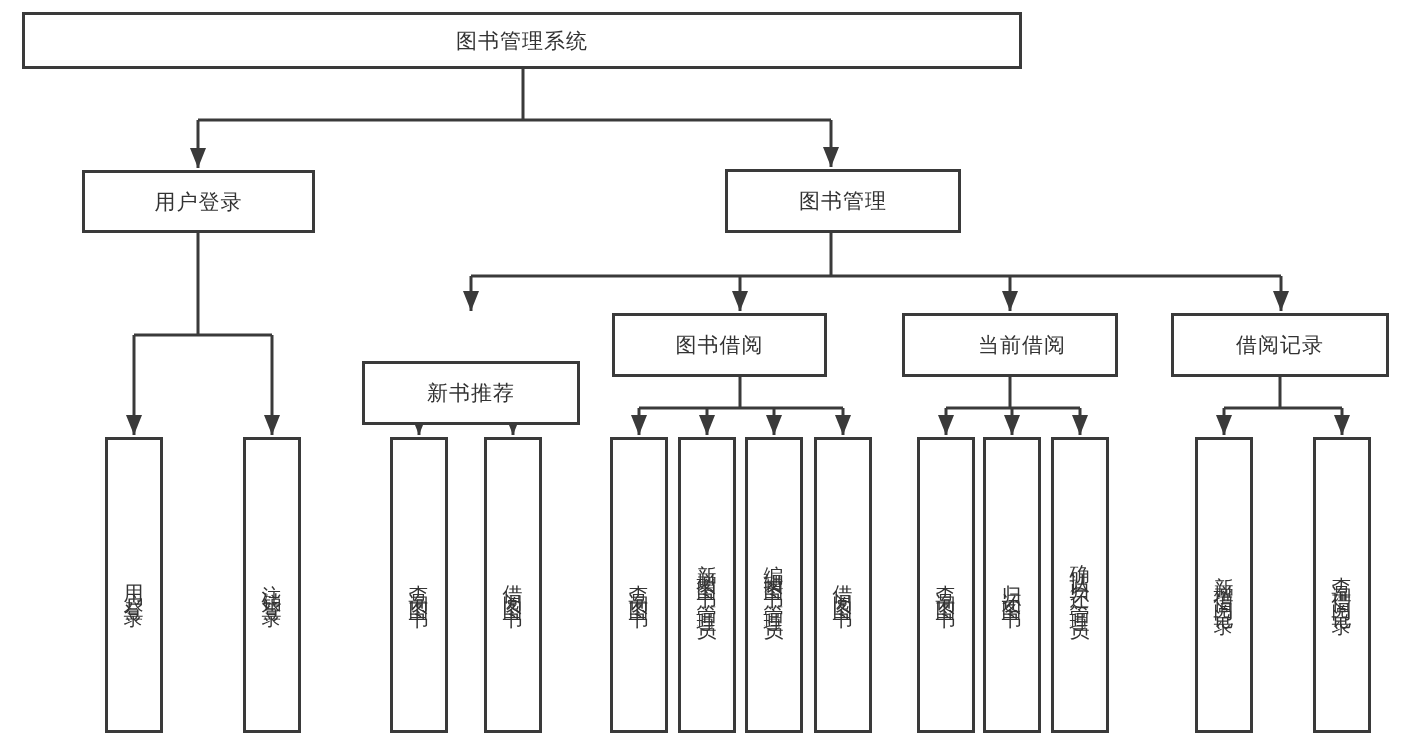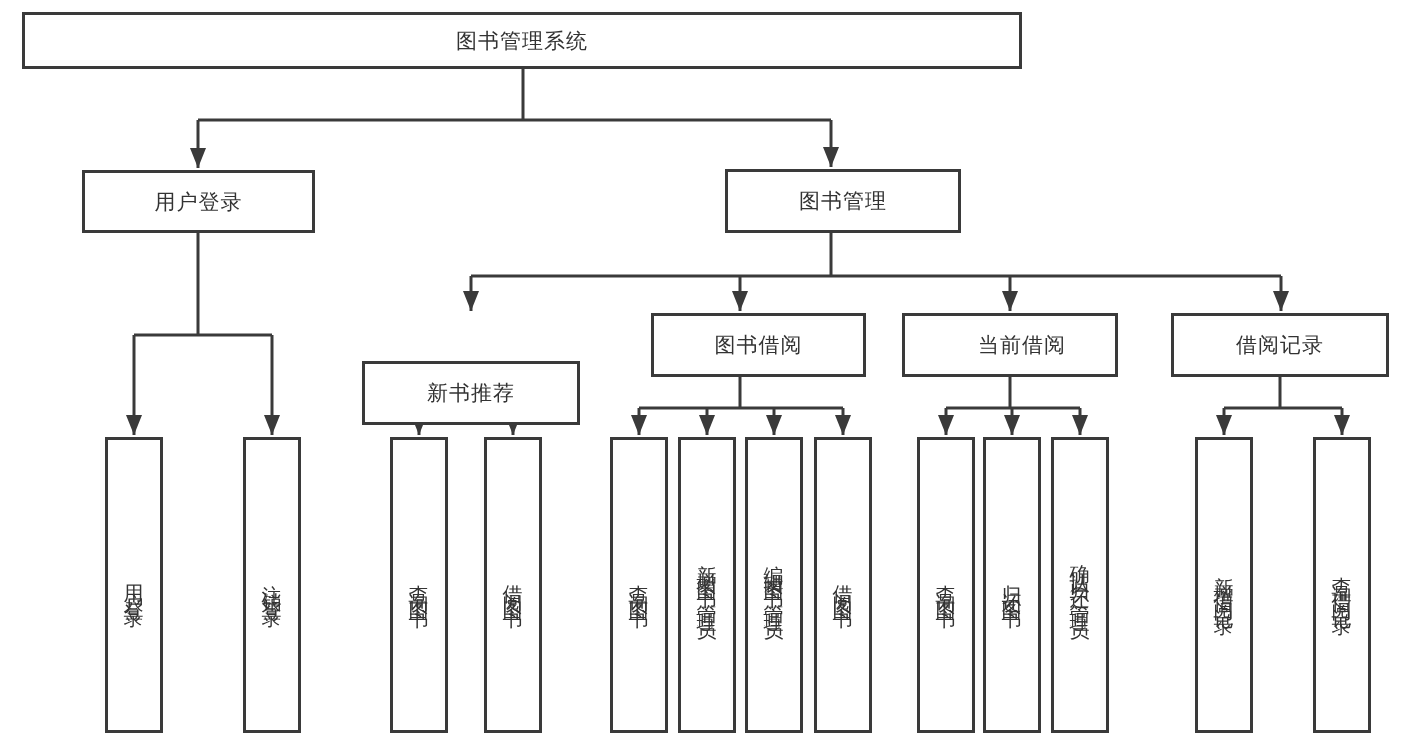--- a/index.html
+++ b/index.html
@@ -69,21 +69,21 @@
       <line x1="1342" y1="408" x2="1342" y2="435" marker-end="url(#arw)"></line>
     </g>
   </svg>
 
   <div class="node" style="left:22px;top:12px;width:1000px;height:57px;">图书管理系统</div>
 
   <div class="node" style="left:82px;top:170px;width:233px;height:63px;">用户登录</div>
   <div class="node" style="left:713px;top:169px;width:236px;height:64px;margin-left:12px;">图书管理</div>
 
   <div class="node" style="left:362px;top:313px;width:218px;height:64px;margin-top:48px;">新书推荐</div>
-  <div class="node" style="left:651px;top:313px;width:215px;height:64px;">图书借阅</div>
+  <div class="node" style="left:612px;top:313px;width:215px;height:64px;">图书借阅</div>
   <div class="node" style="left:902px;top:313px;width:216px;height:64px;padding-left:24px;">当前借阅</div>
   <div class="node" style="left:1171px;top:313px;width:218px;height:64px;">借阅记录</div>
 
   <div class="node leaf" style="left:105px;top:437px;width:58px;height:296px;">用户登录</div>
   <div class="node leaf" style="left:243px;top:437px;width:58px;height:296px;">注销登录</div>
 
   <div class="node leaf" style="left:390px;top:437px;width:58px;height:296px;">查询图书</div>
   <div class="node leaf" style="left:484px;top:437px;width:58px;height:296px;">借阅图书</div>
 
   <div class="node leaf" style="left:610px;top:437px;width:58px;height:296px;">查询图书</div>

